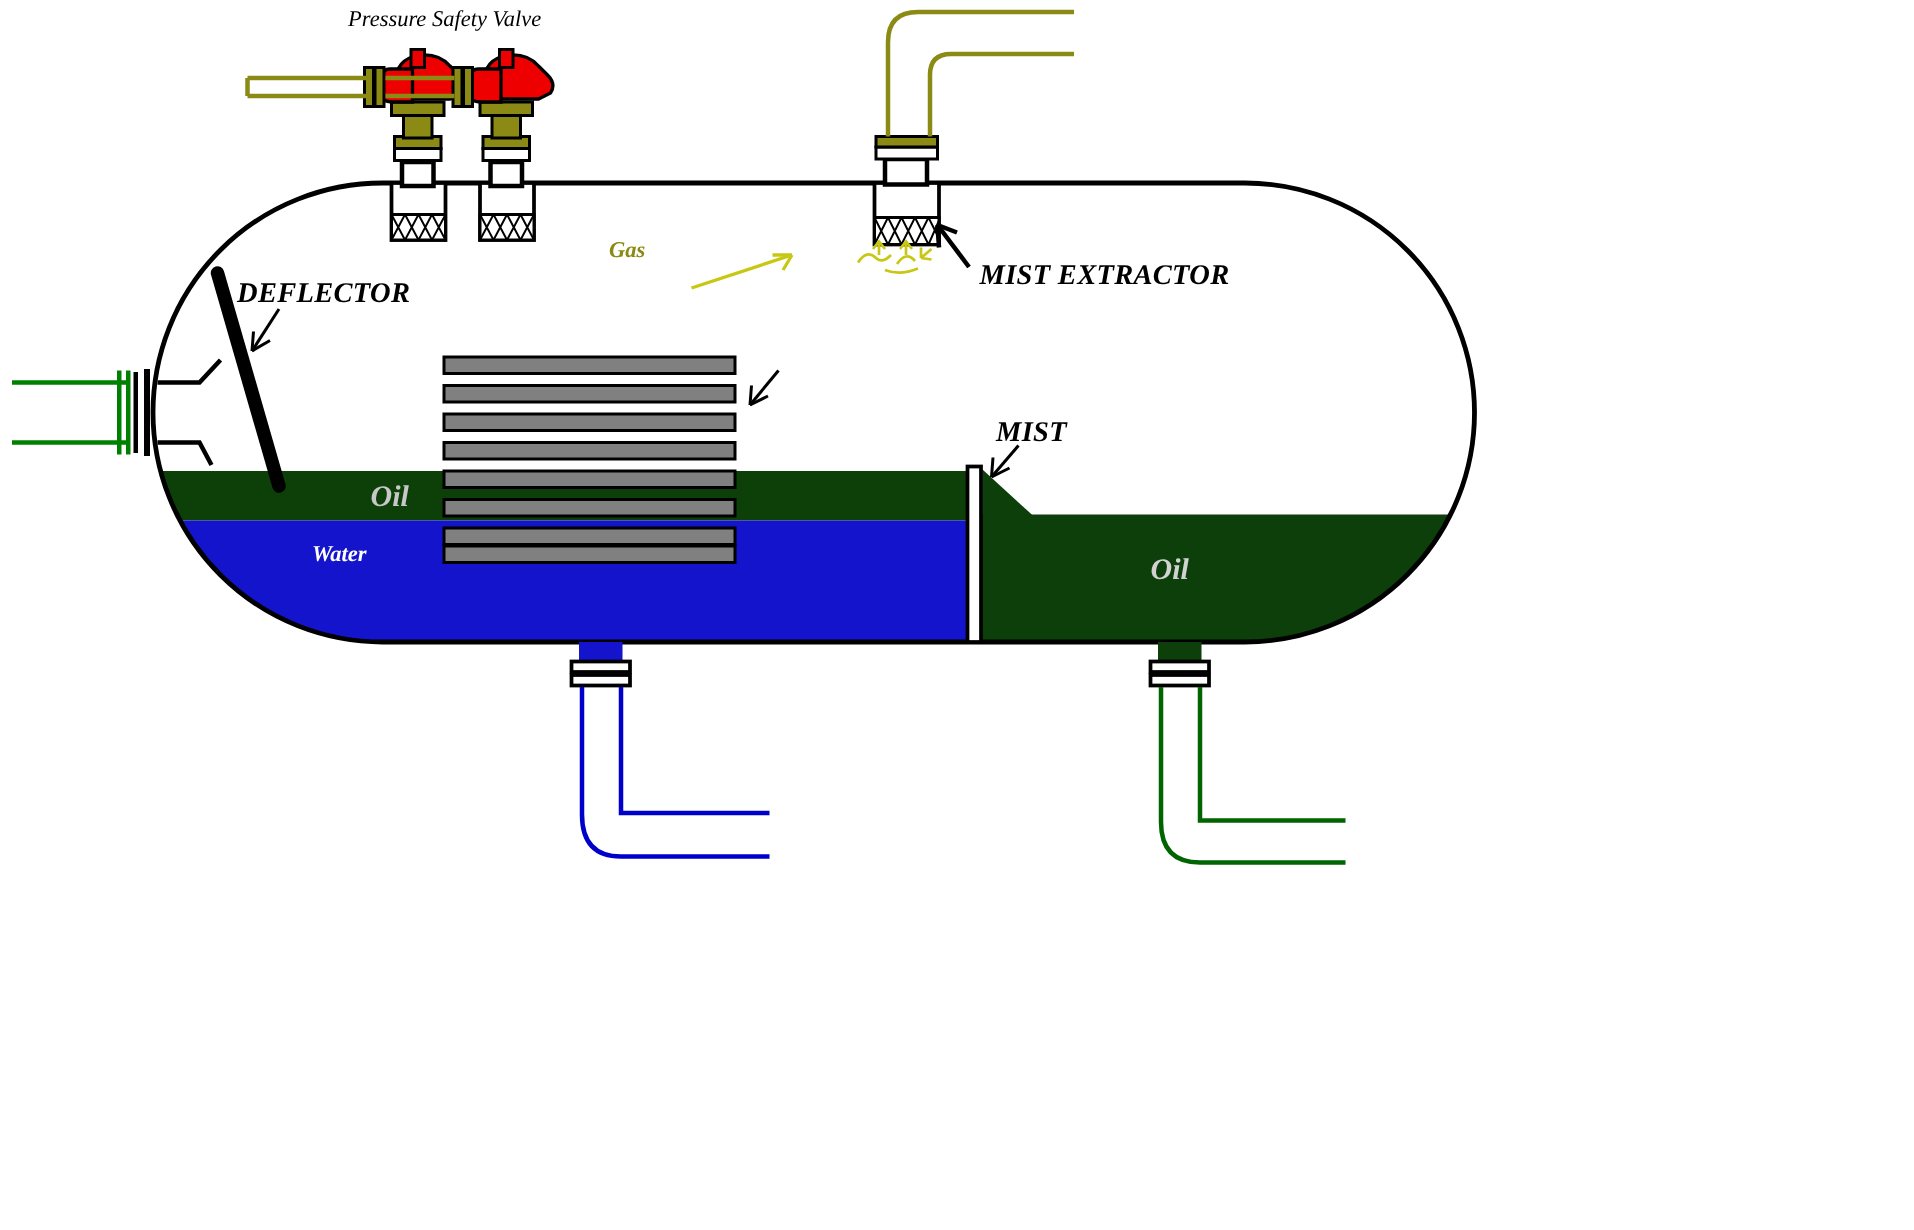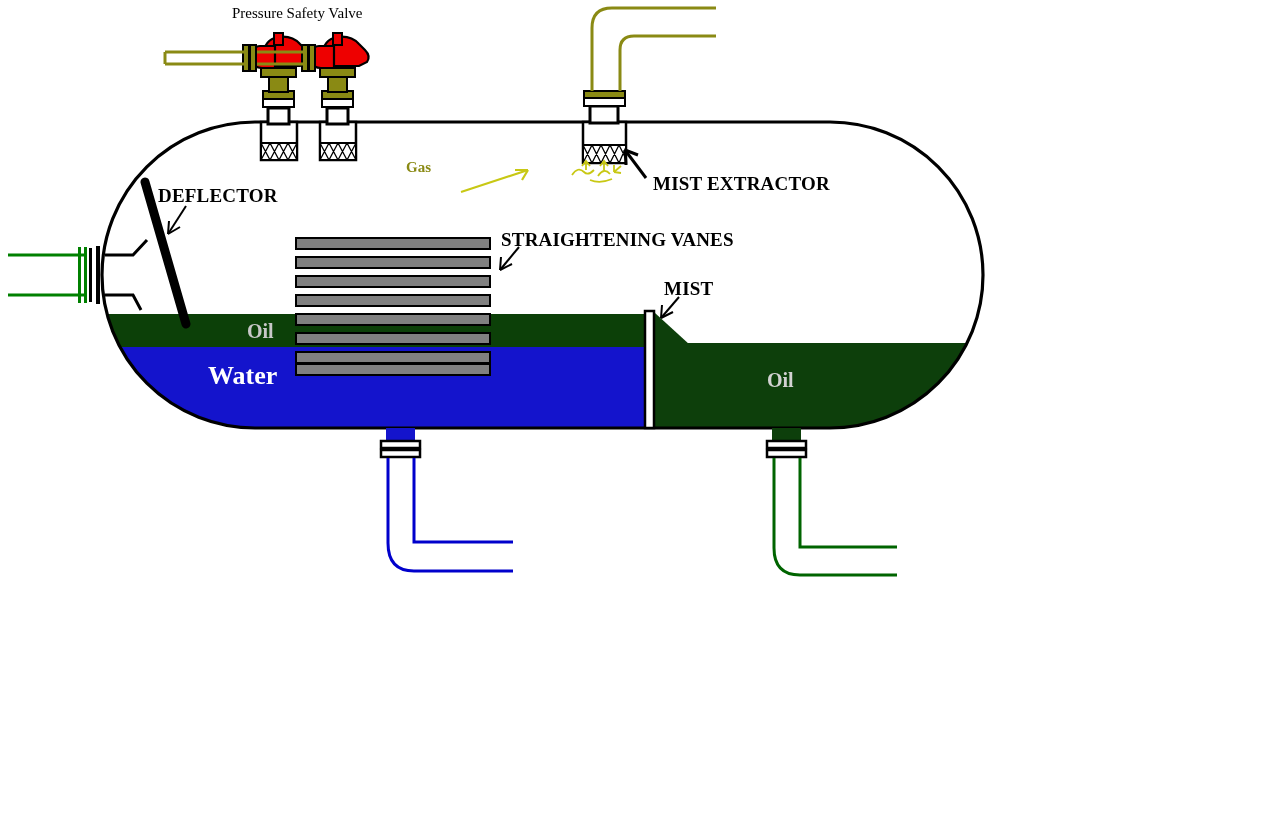--- a/index.html
+++ b/index.html
@@ -11,20 +11,21 @@
     width: 1276px;
     height: 820px;
     font-family: "Liberation Serif", serif;
     overflow: hidden;
   }
   #stage {
     position: relative;
     width: 1276px;
     height: 820px;
     background: #ffffff;
+    font-style: italic;
   }
   #diagram {
     position: absolute;
     left: 0;
     top: 0;
   }
   .lbl {
     position: absolute;
     font-family: "Liberation Serif", serif;
     white-space: nowrap;
@@ -50,21 +51,21 @@
     font-size: 20px;
     color: #c8c8c8;
     font-weight: bold;
   }
   .lbl-oil-right {
     font-size: 20px;
     color: #d2d2d2;
     font-weight: bold;
   }
   .lbl-water {
-    font-size: 26px;
+    font-size: 15px;
     color: #ffffff;
     font-weight: bold;
   }
 </style>
 </head>
 <body>
 
 <div id="stage">
 
   <svg id="diagram" width="1276" height="820" viewBox="0 0 1276 820">
@@ -240,21 +241,20 @@
     </g>
 
   </svg>
 
   <div class="lbl lbl-psv" style="left:232px; top:6px;">Pressure Safety Valve</div>
 
   <div class="lbl lbl-cap" style="left:653px; top:174px;">MIST EXTRACTOR</div>
 
   <div class="lbl lbl-cap" style="left:158px; top:186px;text-align:right;">DEFLECTOR</div>
 
-  <div class="lbl lbl-cap" style="left:501px; top:230px;">STRAIGHTENING VANES</div>
 
   <div class="lbl lbl-cap" style="left:664px; top:279px;">MIST</div>
 
   <div class="lbl lbl-gas" style="left:406px; top:160px;">Gas</div>
 
   <div class="lbl lbl-oil-left" style="left:247px; top:321px;">Oil</div>
 
   <div class="lbl lbl-oil-right" style="left:767px; top:370px;">Oil</div>
 
   <div class="lbl lbl-water" style="left:208px; top:363px;">Water</div>

